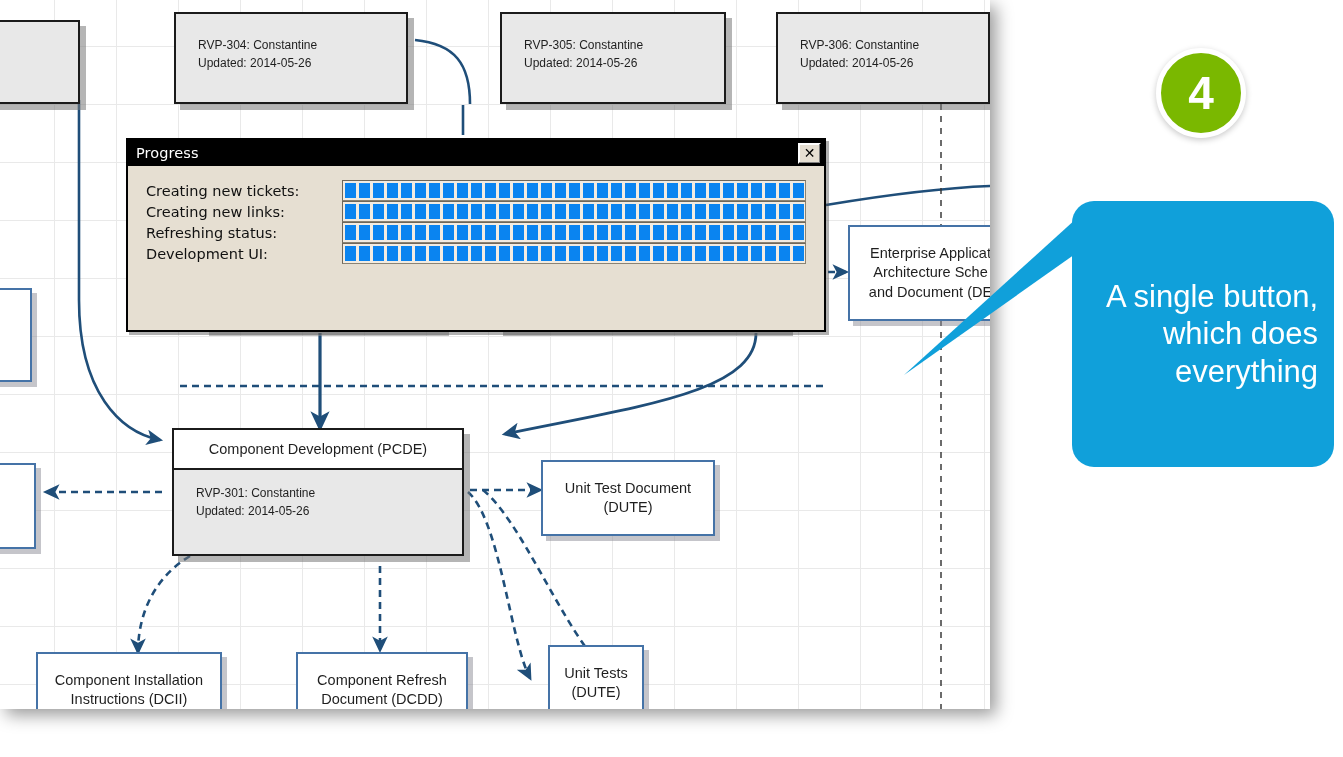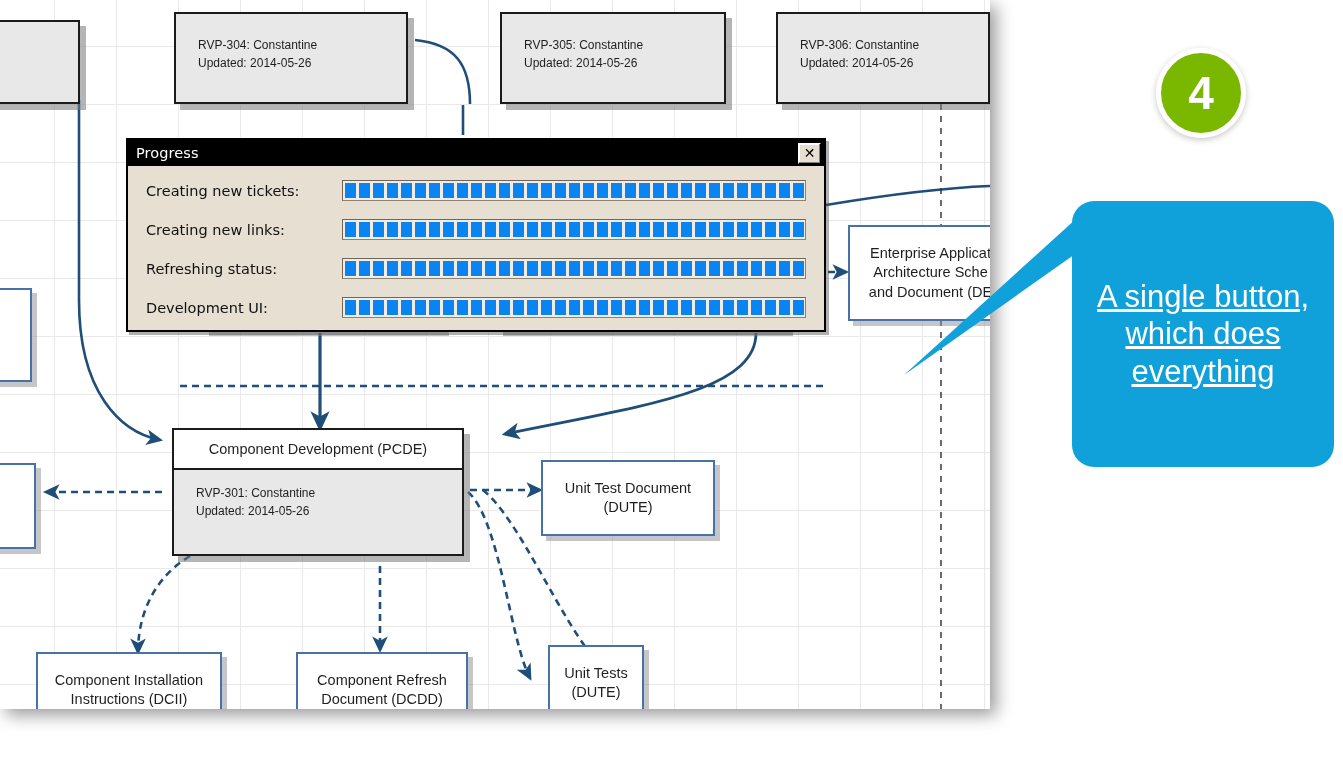--- a/index.html
+++ b/index.html
@@ -77,21 +77,21 @@
   }
   .closebtn{
     width:21px;height:19px;background:#e6dfd2;
     border:1px solid #000;border-top-color:#fff;border-left-color:#fff;
     box-shadow:inset -1px -1px 0 #808080,inset 1px 1px 0 #ffffff;
     display:flex;align-items:center;justify-content:center;
     font-size:14px;font-weight:bold;color:#000;line-height:1;cursor:pointer;
     font-family:"DejaVu Sans",sans-serif;
   }
   .rows{padding:14px 18px 0 18px;}
-  .prow{display:flex;align-items:center;margin-bottom:18px;}
+  .prow{display:flex;align-items:center;}
   .plabel{
     width:196px;flex:0 0 196px;font-size:14.5px;color:#111;
     font-family:"DejaVu Sans",sans-serif;
   }
   .pbarwrap{
     flex:1;height:21px;box-sizing:border-box;
     border:1px solid #8a8374;border-top-color:#6e675a;border-left-color:#6e675a;
     background:#f2ece2;padding:2px 2px;overflow:hidden;
   }
   .pbar{height:100%;display:flex;gap:3px;}
@@ -116,23 +116,22 @@
   .arrows{position:absolute;left:0;top:0;width:990px;height:709px;pointer-events:none;}
 
   
   .callout{
     position:absolute;left:1072px;top:201px;width:262px;height:266px;
     background:#10a0da;border-radius:22px;
     display:flex;align-items:center;justify-content:center;
     box-sizing:border-box;padding:0 16px;
   }
   .callout .ctext{
-    color:#ffffff;font-size:31px;line-height:1.2;text-align:center;
+    color:#ffffff;font-size:31px;line-height:1.2;text-align:right;
     font-family:"Liberation Sans",sans-serif;
-    text-decoration:underline;
   }
   .callout-tail{position:absolute;left:890px;top:190px;width:460px;height:400px;pointer-events:none;}
 
   
   .badge{
     position:absolute;left:1156px;top:48px;width:90px;height:90px;
     border-radius:50%;background:#7ab800;
     border:5px solid #ffffff;box-sizing:border-box;
     display:flex;align-items:center;justify-content:center;
     box-shadow:0 2px 6px rgba(0,0,0,0.22);

